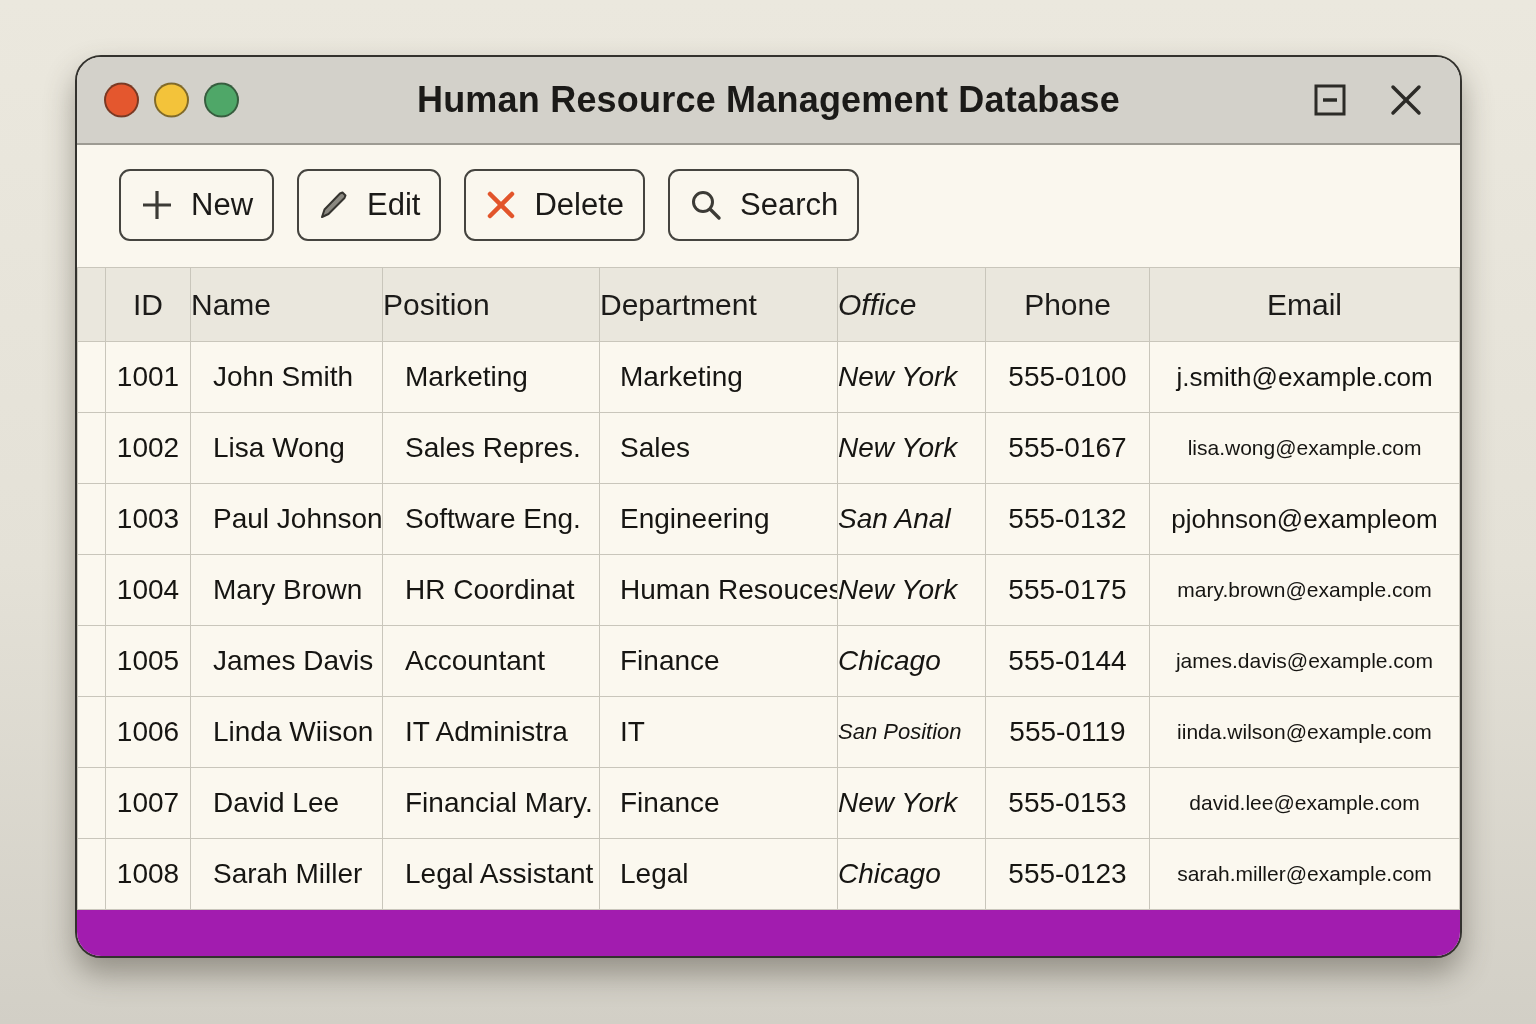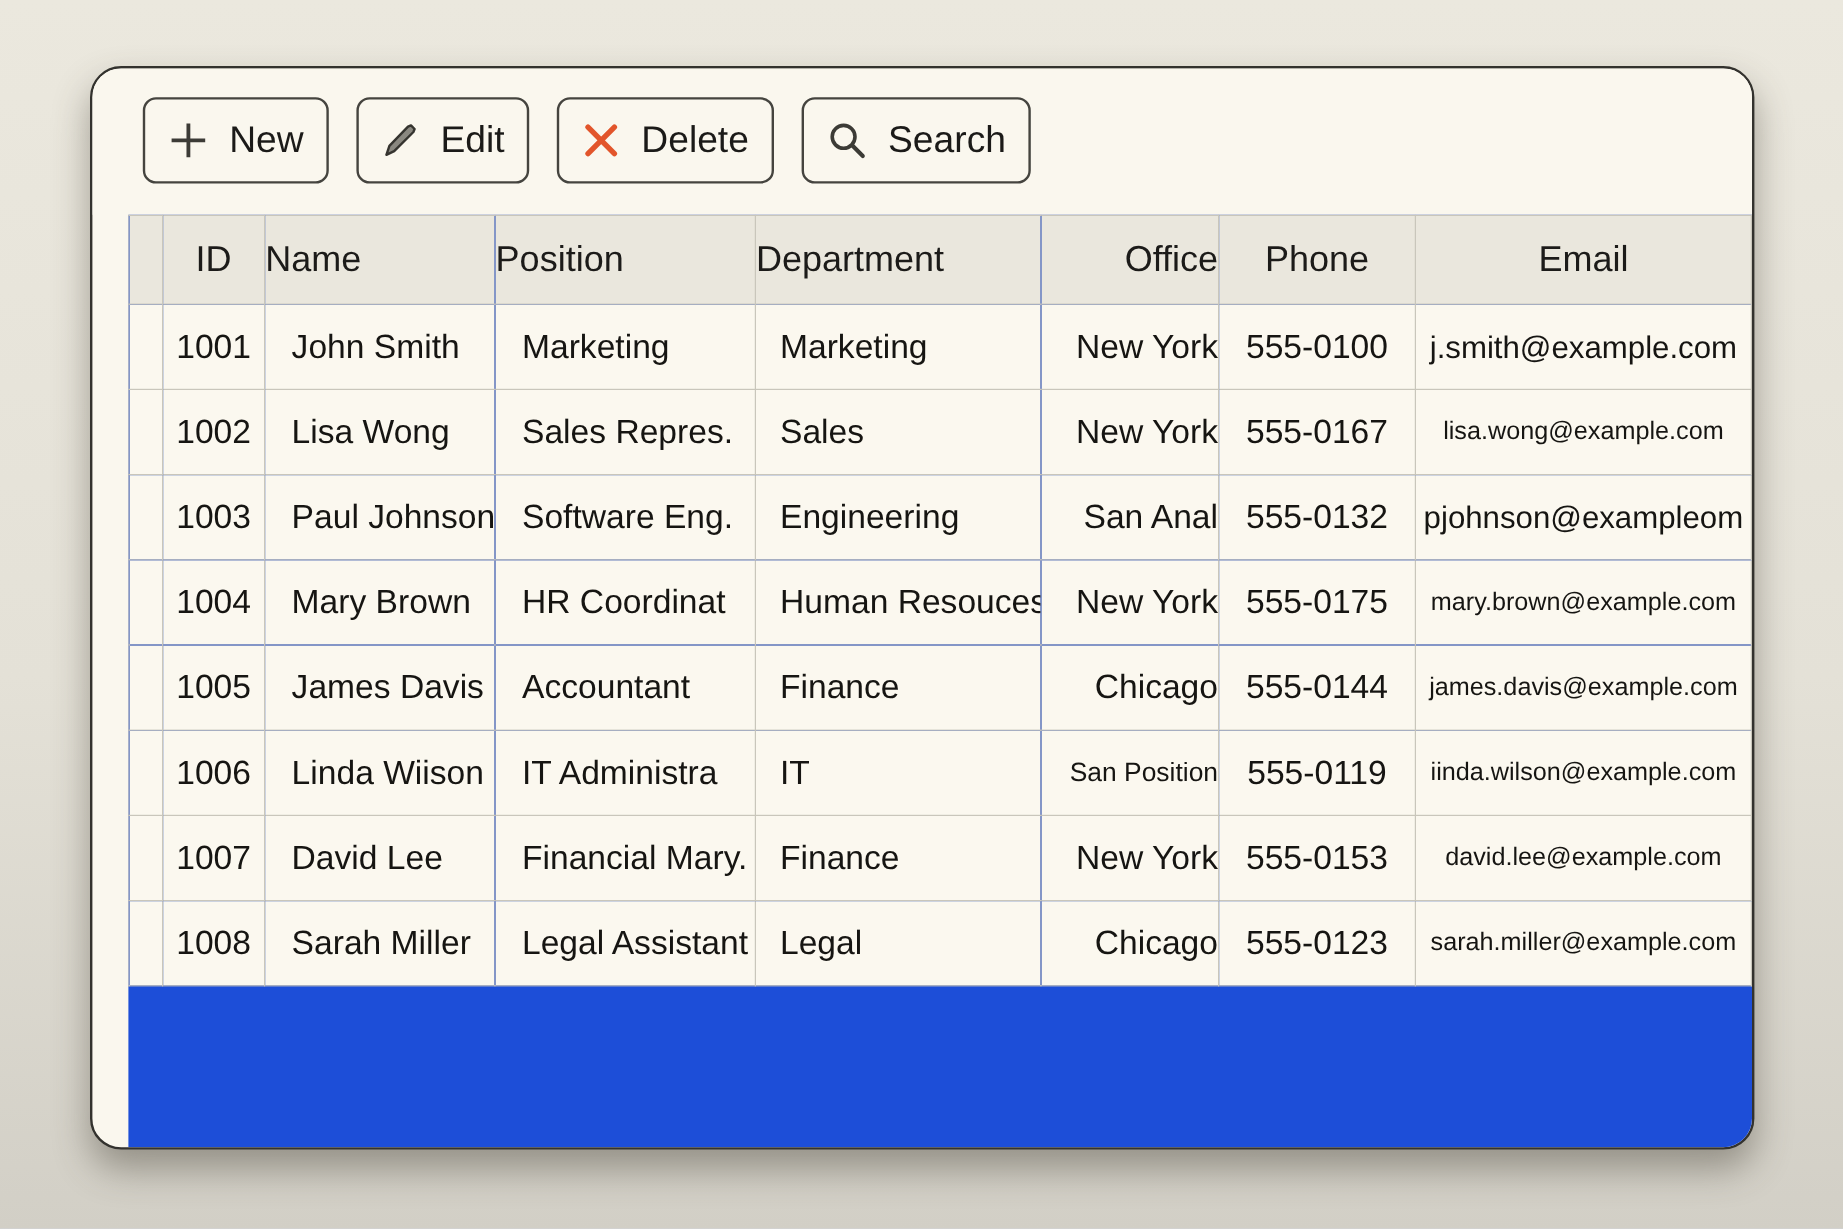--- a/index.html
+++ b/index.html
@@ -82,21 +82,21 @@
     border: 2px solid #45443f;
     border-radius: 11px;
     font-family: inherit;
     font-size: 31px;
     font-weight: 500;
     color: #1b1a18;
   }
   .tb-icon { line-height: 0; color: #3c3b36; }
   .tb-icon.delete-color { color: var(--accent-red, #e2552b); }
   
-  .table-wrap { flex: 1; background: #1d4ed8; margin-left: 30px; }
+  .table-wrap { flex: 1; background: #a21caf; }
   table {
     width: 100%;
     border-collapse: collapse;
     table-layout: fixed;
   }
   th, td {
     border: 1.5px solid #c9c6bb;
     white-space: nowrap;
     overflow: hidden;
   }
@@ -113,34 +113,56 @@
     height: 71px;
     font-size: 28px;
     font-weight: 400;
     color: #161512;
   }
   .gutter { width: 28px; }
   .c0 { width: 85px;  text-align: center; }
   .c1 { width: 192px; }
   .c2 { width: 217px; }
   .c3 { width: 238px; }
-  .c4 { width: 148px; text-align: right; }
+  .c4 { width: 148px; text-align: left; font-style: italic; }
   .c5 { width: 164px; text-align: center; }
   .c6 { text-align: center; }
   td.c1, td.c2 { text-align: left; padding-left: 22px; }
   td.c3 { text-align: left; padding-left: 20px; }
   td.c6 { font-size: 26px; }
   td.c6.shrink { font-size: 21px; }
   td.c4.shrink { font-size: 22px; }
 </style>
 </head>
 <body>
 
 <div class="window">
 
+  <div class="titlebar">
+    <div class="traffic-lights">
+      <span class="light red"></span>
+      <span class="light yellow"></span>
+      <span class="light green"></span>
+    </div>
+    <div class="window-title">Human Resource Management Database</div>
+    <div class="win-controls">
+      <span class="icon-btn">
+        <svg width="36" height="36" viewBox="0 0 36 36">
+          <rect x="4" y="4" width="28" height="28" fill="none" stroke="#2c2b27" stroke-width="3"></rect>
+          <line x1="11" y1="18" x2="25" y2="18" stroke="#2c2b27" stroke-width="3.5"></line>
+        </svg>
+      </span>
+      <span class="icon-btn">
+        <svg width="36" height="36" viewBox="0 0 36 36">
+          <line x1="5" y1="5" x2="31" y2="31" stroke="#2c2b27" stroke-width="3.5" stroke-linecap="round"></line>
+          <line x1="31" y1="5" x2="5" y2="31" stroke="#2c2b27" stroke-width="3.5" stroke-linecap="round"></line>
+        </svg>
+      </span>
+    </div>
+  </div>
 
   <div class="toolbar">
     <button class="tb-button">
       <span class="tb-icon">
         <svg width="34" height="34" viewBox="0 0 34 34">
           <line x1="17" y1="3" x2="17" y2="31" stroke="currentColor" stroke-width="3.2"></line>
           <line x1="3" y1="17" x2="31" y2="17" stroke="currentColor" stroke-width="3.2"></line>
         </svg>
       </span>
       <span>New</span>

